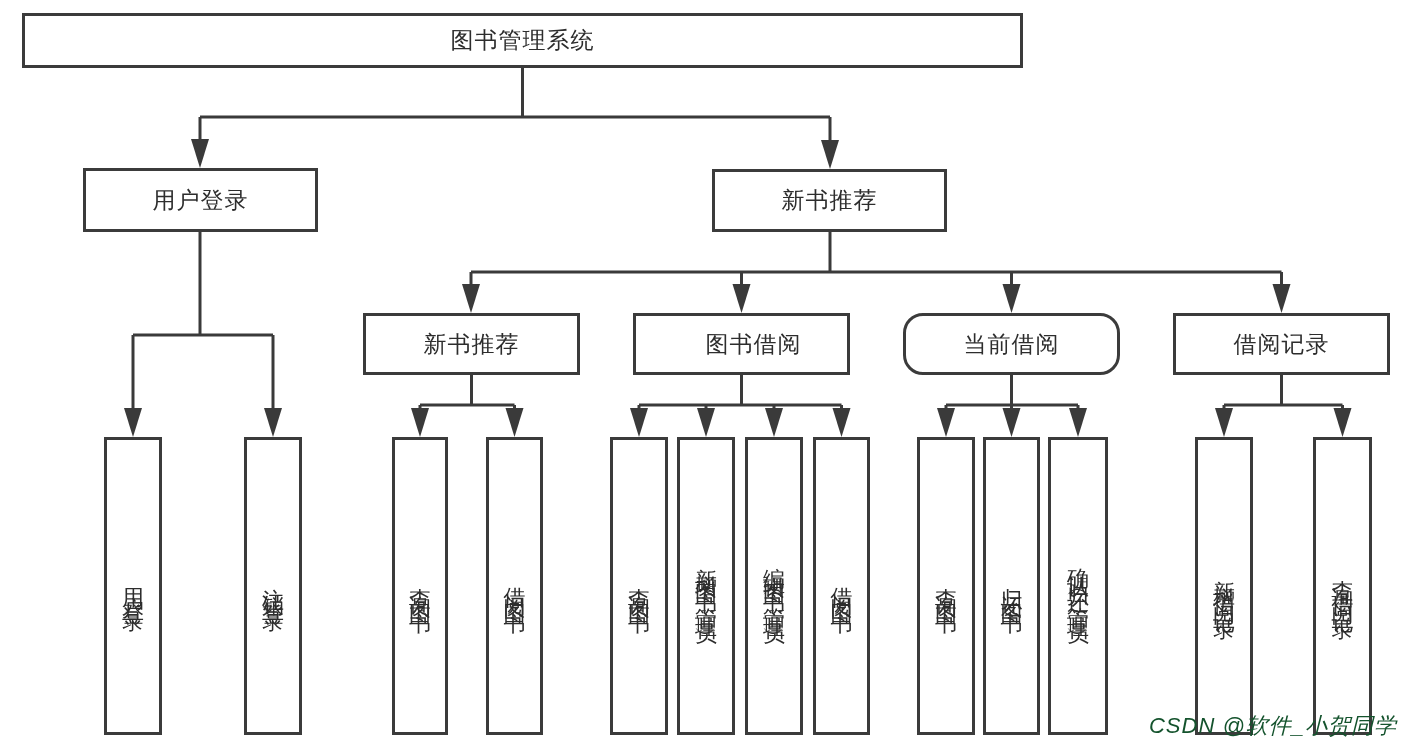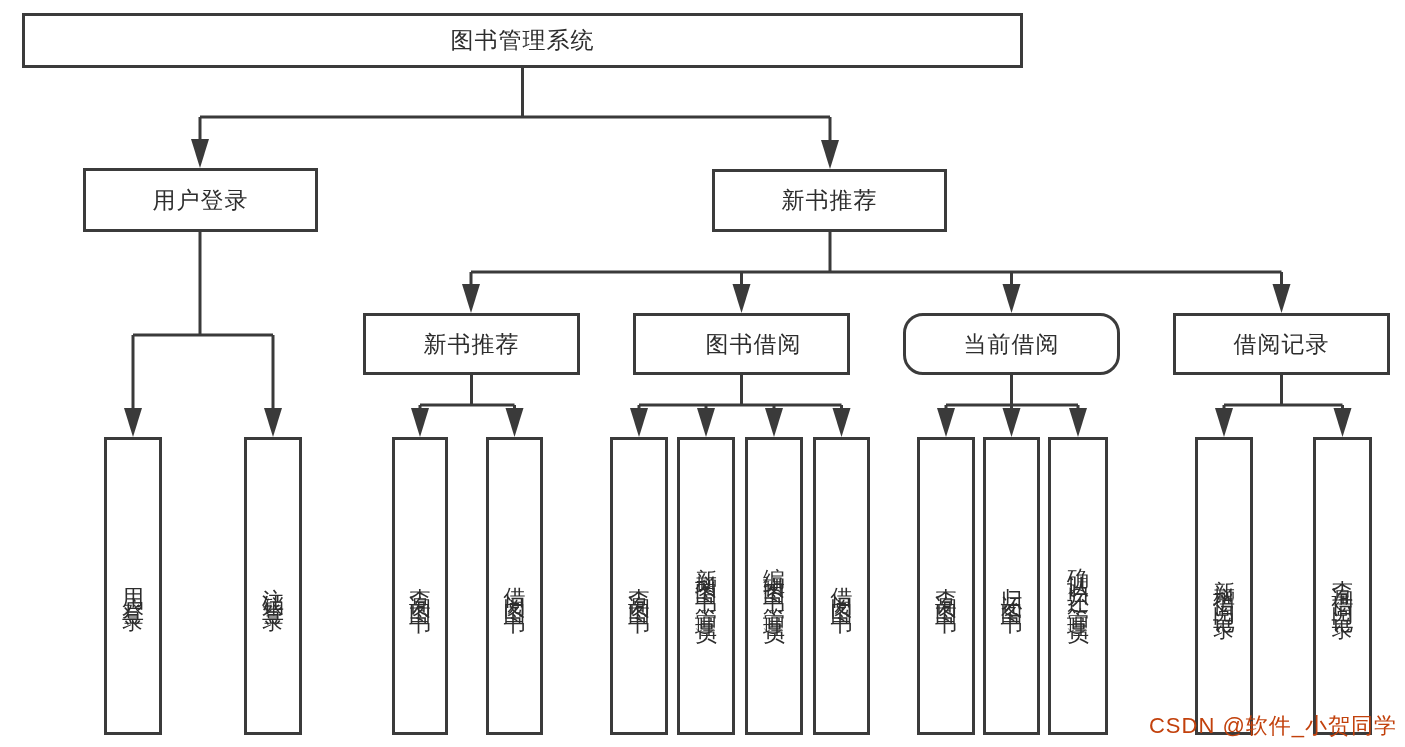--- a/index.html
+++ b/index.html
@@ -36,21 +36,21 @@
   #leaf-bb-add  { left:677px;  width:58px; }
   #leaf-bb-edit { left:745px;  width:58px; }
   #leaf-bb-b    { left:813px;  width:57px; }
   #leaf-cb-q    { left:917px;  width:58px; }
   #leaf-cb-r    { left:983px;  width:57px; }
   #leaf-cb-c    { left:1048px; width:60px; }
   #leaf-br-add  { left:1195px; width:58px; }
   #leaf-br-q    { left:1313px; width:59px; }
   #watermark {
     position:absolute; right:8px; bottom:6px; z-index:3;
-    color:#c2410c; font-size:22px; letter-spacing:1px; white-space:nowrap;
+    color:#14532d; font-size:22px; letter-spacing:1px; white-space:nowrap;font-style:italic;
   }
   svg path { stroke:#3a3a3a; stroke-width:3; fill:none; }
   svg polygon { fill:#3a3a3a; stroke:none; }
 </style>
 </head>
 <body>
 
 <div id="canvas">
 
   <svg id="connectors" width="1405" height="747">

